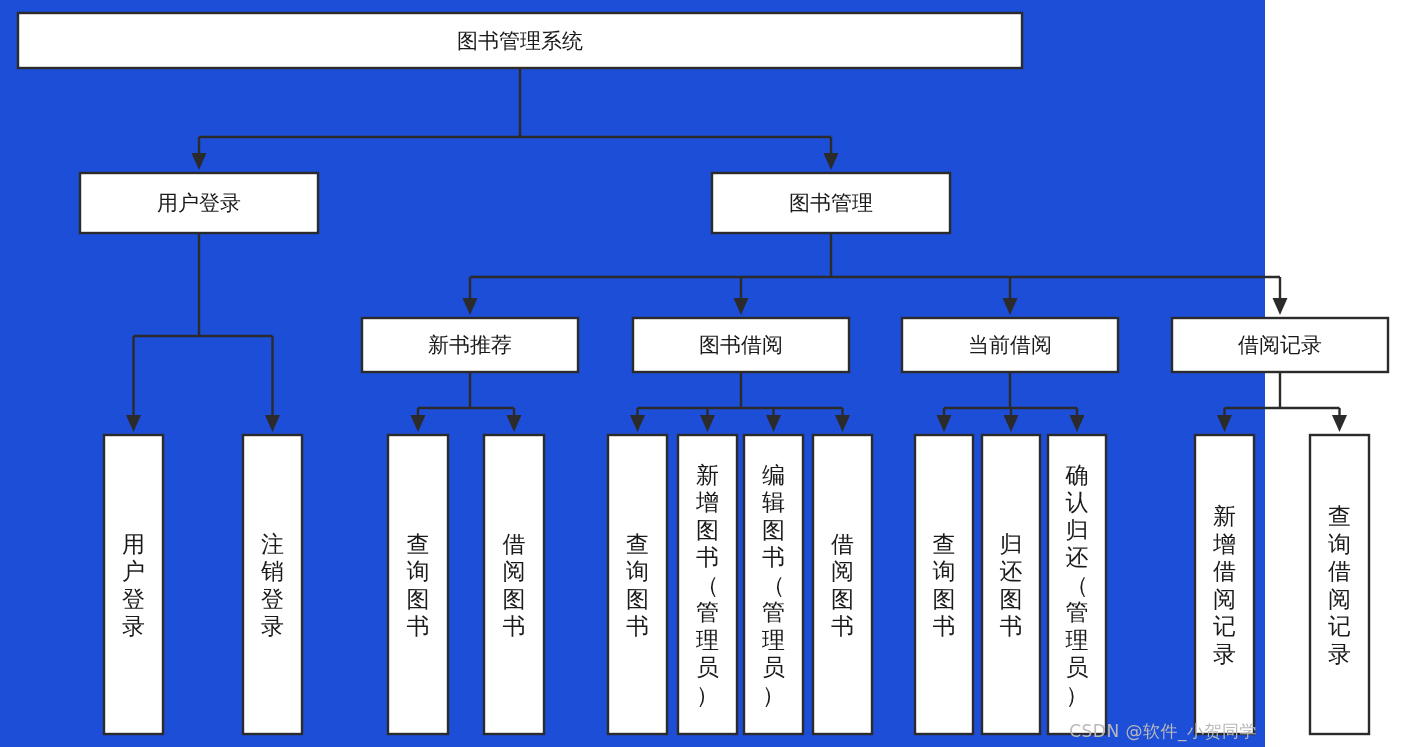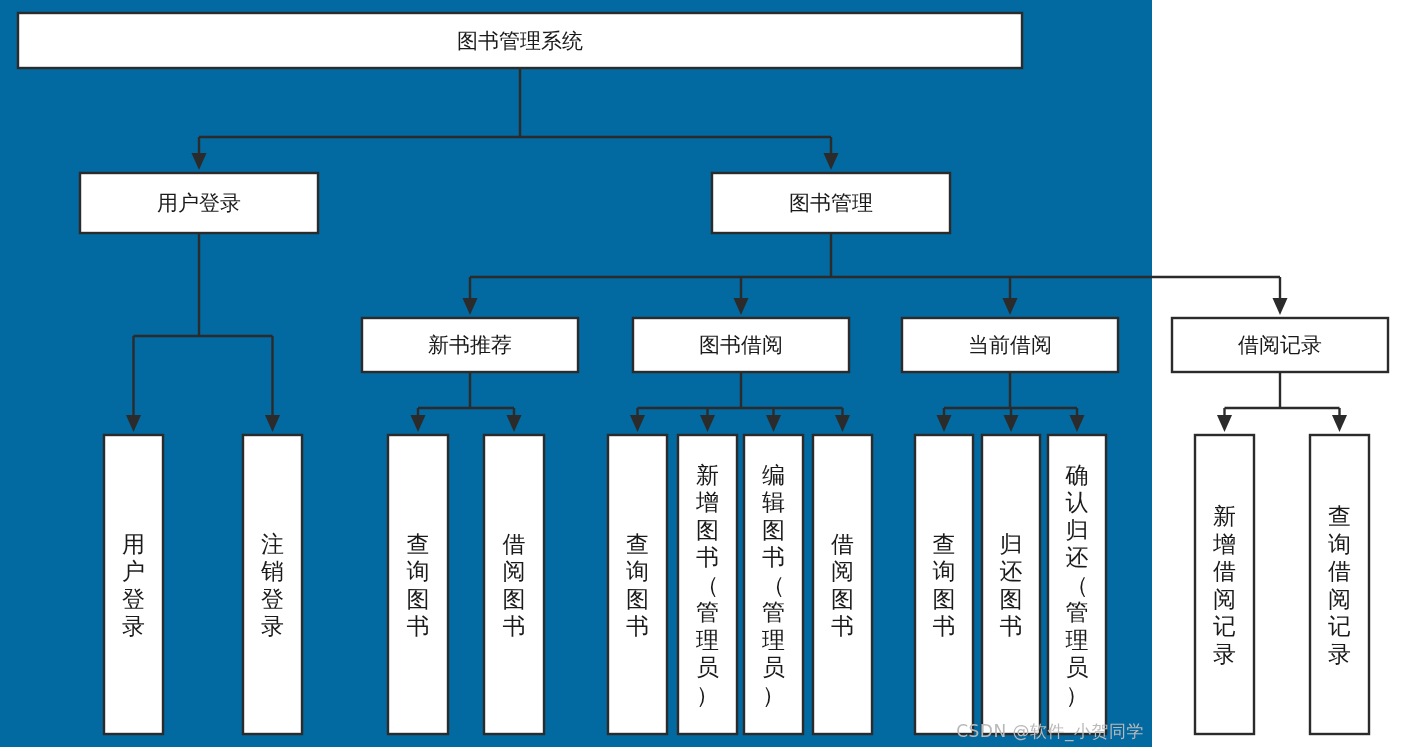--- a/index.html
+++ b/index.html
@@ -9,23 +9,23 @@
     background: #ffffff;
   }
   body {
     width: 1405px;
     height: 747px;
     overflow: hidden;
     font-family: "DejaVu Sans", "Liberation Sans", sans-serif;
   }
   #diagram-root {
     position: relative;
-    width: 1152px;
+    width: 1265px;
     height: 747px;
-    background: #0369a1;
+    background: #1d4ed8;
   }
   svg#tree-svg {
     position: absolute;
     top: 0;
     left: 0;
     width: 1405px;
     height: 747px;
     display: block;
   }
   .node-box {

